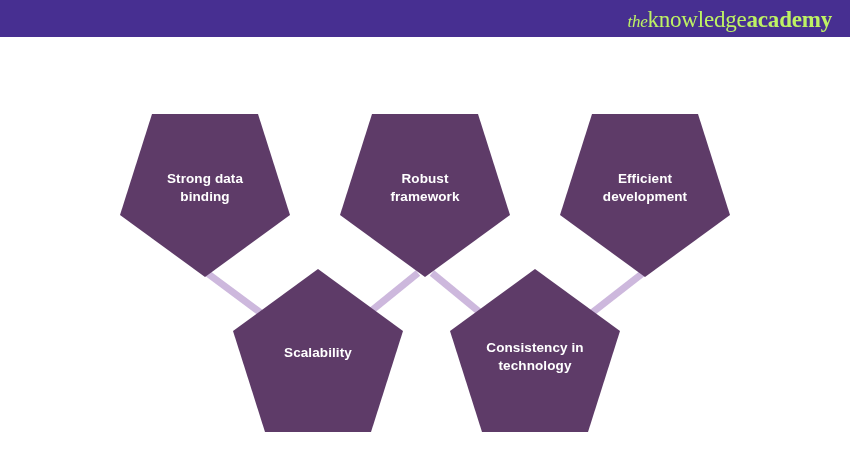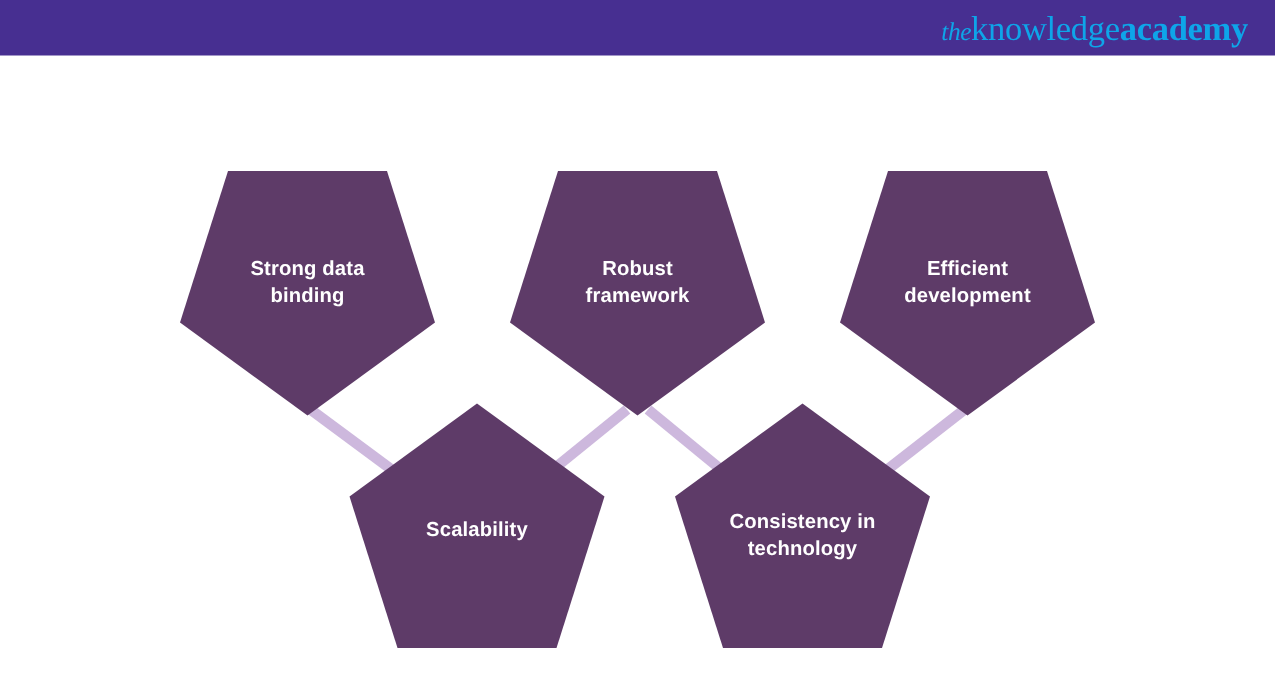--- a/index.html
+++ b/index.html
@@ -25,21 +25,21 @@
     height: 37px;
     background: #472f91;
     box-sizing: border-box;
   }
   .logo {
     position: absolute;
     right: 18px;
     top: 50%;
     transform: translateY(-50%);
     white-space: nowrap;
-    color: #0ea5e9;
+    color: #bef264;
     font-family: "Liberation Serif", serif;
     font-size: 23px;
     line-height: 1;
     letter-spacing: -0.2px;
   }
   .logo-the {
     font-style: italic;
     font-size: 17px;
     letter-spacing: -0.3px;
   }

